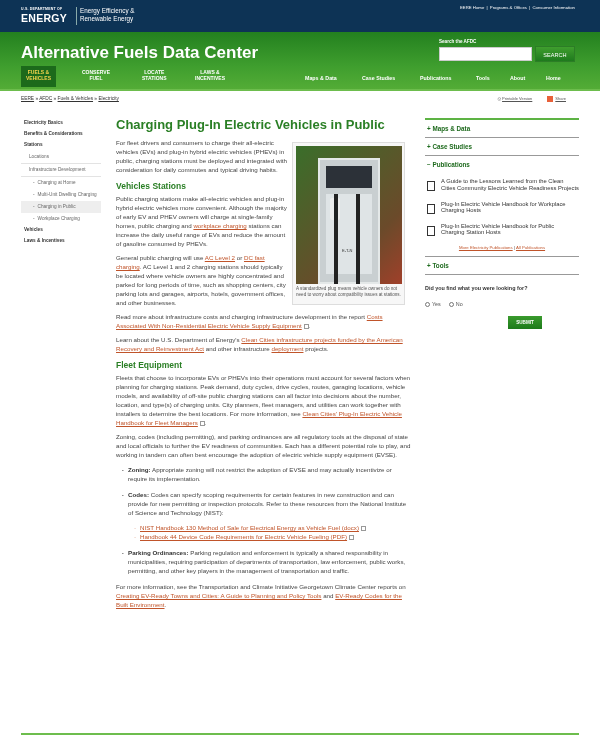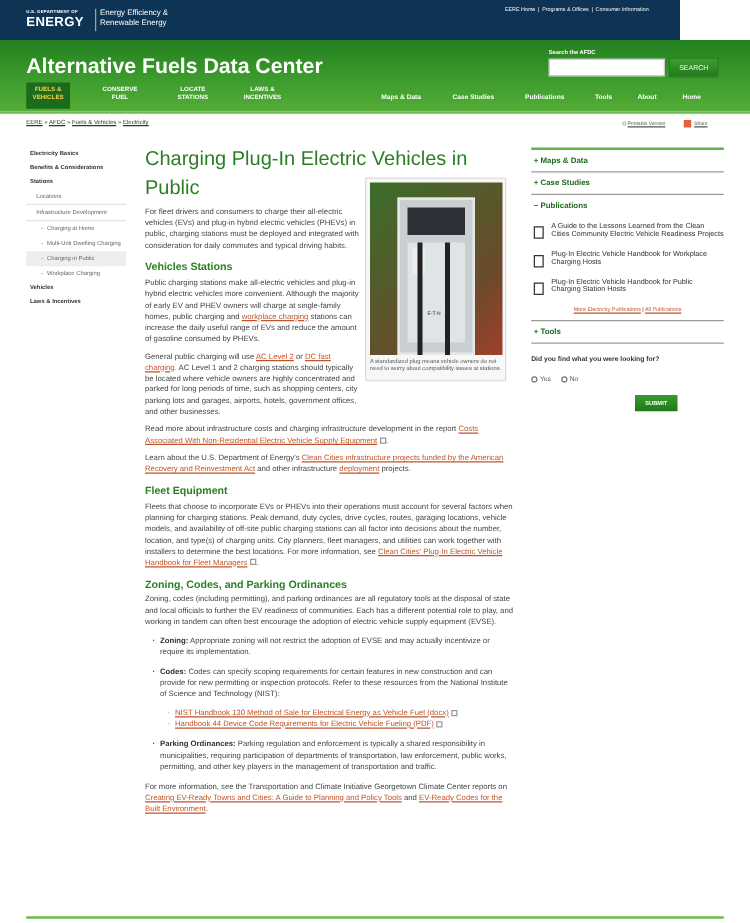--- a/index.html
+++ b/index.html
@@ -1,18 +1,18 @@
 <!DOCTYPE html>
 <html><head>
 <meta charset="utf-8">
 <style>
 *{box-sizing:border-box;margin:0;padding:0}
 body{width:600px;height:738px;overflow:hidden;background:#fff;font-family:"Liberation Sans",sans-serif;color:#444;font-size:6.2px;line-height:1.45}
 a{color:#c0542a;text-decoration:underline}
-.topbar{position:absolute;left:0;top:0;width:544px;height:32px;background:#0d3355}
+.topbar{position:absolute;left:0;top:0;width:600px;height:32px;background:#0d3355}
 .doe-small{position:absolute;left:21px;top:7px;color:#fff;font-size:3.5px;letter-spacing:.2px;font-weight:bold}
 .doe-big{position:absolute;left:21px;top:11px;color:#fff;font-size:10.5px;font-weight:bold;letter-spacing:.3px}
 .doe-div{position:absolute;left:76px;top:7px;width:1px;height:18px;background:#8aa}
 .eere{position:absolute;left:80px;top:7px;color:#fff;font-size:6.3px;line-height:8px}
 .toplinks{position:absolute;right:25px;top:5px;color:#fff;font-size:4.3px}
 .toplinks span.sep{margin:0 1px}
 .greenbar{position:absolute;left:0;top:32px;width:600px;height:57px;background:linear-gradient(#23801f,#3f9e2e 60%,#53ac36)}
 .afdc-title{position:absolute;left:21px;top:9px;color:#fff;font-size:17px;font-weight:bold}
 .search-label{position:absolute;left:439px;top:7px;color:#fff;font-size:4.6px;font-weight:bold}
 .search-input{position:absolute;left:439px;top:15px;width:93px;height:14px;background:#fff;border:1px solid #ccc}
@@ -26,21 +26,21 @@
 .tools-row{position:absolute;right:34px;top:96px;font-size:4px;display:flex;gap:15px;align-items:center}
 .tools-row a{color:#555}
 .share-ic{display:inline-block;width:6px;height:6px;background:#e8613a;margin-right:2px;vertical-align:middle}
 .side{position:absolute;left:21px;top:118px;width:80px}
 .side .it{font-size:4.7px;font-weight:bold;color:#333;padding:2px 0 3px 3px;line-height:6px}
 .side .sub{font-size:4.7px;color:#666;padding:3px 0 3px 8px;line-height:6px;border-bottom:1px solid #e3e3e3}
 .side .sub2{font-size:4.7px;color:#666;padding:3px 0 3px 12px;line-height:6px}
 .side .sub2.cur{background:#eee}
 .side .sub2 .dash{margin-right:3px}
 .main{position:absolute;left:116px;top:116px;width:296px}
-h1{color:#2a7f25;font-size:16px;font-weight:normal;margin-bottom:4px}
+h1{color:#2a7f25;font-size:13px;font-weight:bold;margin-bottom:4px}
 h2{color:#2a7f25;font-size:8.5px;font-weight:bold;margin:5px 0 3px}
 p{margin-bottom:5px}
 .p-narrow{width:172px}
 .figure{position:absolute;left:176px;top:26px;width:113px;height:163px;border:1px solid #ddd;background:#f7f7f7;padding:3px}
 .photo{width:106px;height:138px;background:linear-gradient(135deg,#3a6e2a,#6b4a2a 70%,#a0402a);position:relative;overflow:hidden}
 .kiosk{position:absolute;left:22px;top:12px;width:62px;height:126px;background:#c9cfd1;border:2px solid #e4e8e8}
 .kiosk .screen{position:absolute;left:6px;top:6px;width:46px;height:22px;background:#2c3138}
 .kiosk .cab{position:absolute;left:6px;top:34px;width:46px;height:80px;background:#dfe4e6}
 .kiosk .cable1{position:absolute;left:14px;top:34px;width:4px;height:92px;background:#222}
 .kiosk .cable2{position:absolute;left:36px;top:34px;width:4px;height:92px;background:#222}
@@ -159,21 +159,20 @@
 
   <h2>Vehicles Stations</h2>
   <p class="p-narrow"><span>Public charging stations make all-electric vehicles and plug-in hybrid electric vehicles more convenient. Although the majority of early EV and PHEV owners will charge at single-family homes, public charging and </span><a>workplace charging</a><span> stations can increase the daily useful range of EVs and reduce the amount of gasoline consumed by PHEVs.</span></p>
   <p class="p-narrow"><span>General public charging will use </span><a>AC Level 2</a><span> or </span><a>DC fast charging</a><span>. AC Level 1 and 2 charging stations should typically be located where vehicle owners are highly concentrated and parked for long periods of time, such as shopping centers, city parking lots and garages, airports, hotels, government offices, and other businesses.</span></p>
   <p><span>Read more about infrastructure costs and charging infrastructure development in the report </span><a>Costs Associated With Non-Residential Electric Vehicle Supply Equipment</a><span class="ext"></span>.</p>
   <p><span>Learn about the U.S. Department of Energy's </span><a>Clean Cities infrastructure projects funded by the American Recovery and Reinvestment Act</a><span> and other infrastructure </span><a>deployment</a><span> projects.</span></p>
 
   <h2>Fleet Equipment</h2>
   <p><span>Fleets that choose to incorporate EVs or PHEVs into their operations must account for several factors when planning for charging stations. Peak demand, duty cycles, drive cycles, routes, garaging locations, vehicle models, and availability of off-site public charging stations can all factor into decisions about the number, location, and type(s) of charging units. City planners, fleet managers, and utilities can work together with installers to determine the best locations. For more information, see </span><a>Clean Cities' Plug-In Electric Vehicle Handbook for Fleet Managers</a><span class="ext"></span>.</p>
 
-  <h2>Zoning, Codes, and Parking Ordinances</h2>
   <p>Zoning, codes (including permitting), and parking ordinances are all regulatory tools at the disposal of state and local officials to further the EV readiness of communities. Each has a different potential role to play, and working in tandem can often best encourage the adoption of electric vehicle supply equipment (EVSE).</p>
   <ul class="bul">
     <li><b>Zoning:</b><span> Appropriate zoning will not restrict the adoption of EVSE and may actually incentivize or require its implementation.</span></li>
     <li><b>Codes:</b><span> Codes can specify scoping requirements for certain features in new construction and can provide for new permitting or inspection protocols. Refer to these resources from the National Institute of Science and Technology (NIST):</span>
       <ul class="sub">
         <li><a>NIST Handbook 130 Method of Sale for Electrical Energy as Vehicle Fuel (docx)</a><span class="ext"></span></li>
         <li><a>Handbook 44 Device Code Requirements for Electric Vehicle Fueling (PDF)</a><span class="ext"></span></li>
       </ul>
     </li>
     <li><b>Parking Ordinances:</b><span> Parking regulation and enforcement is typically a shared responsibility in municipalities, requiring participation of departments of transportation, law enforcement, public works, permitting, and other key players in the management of transportation and traffic.</span></li>

